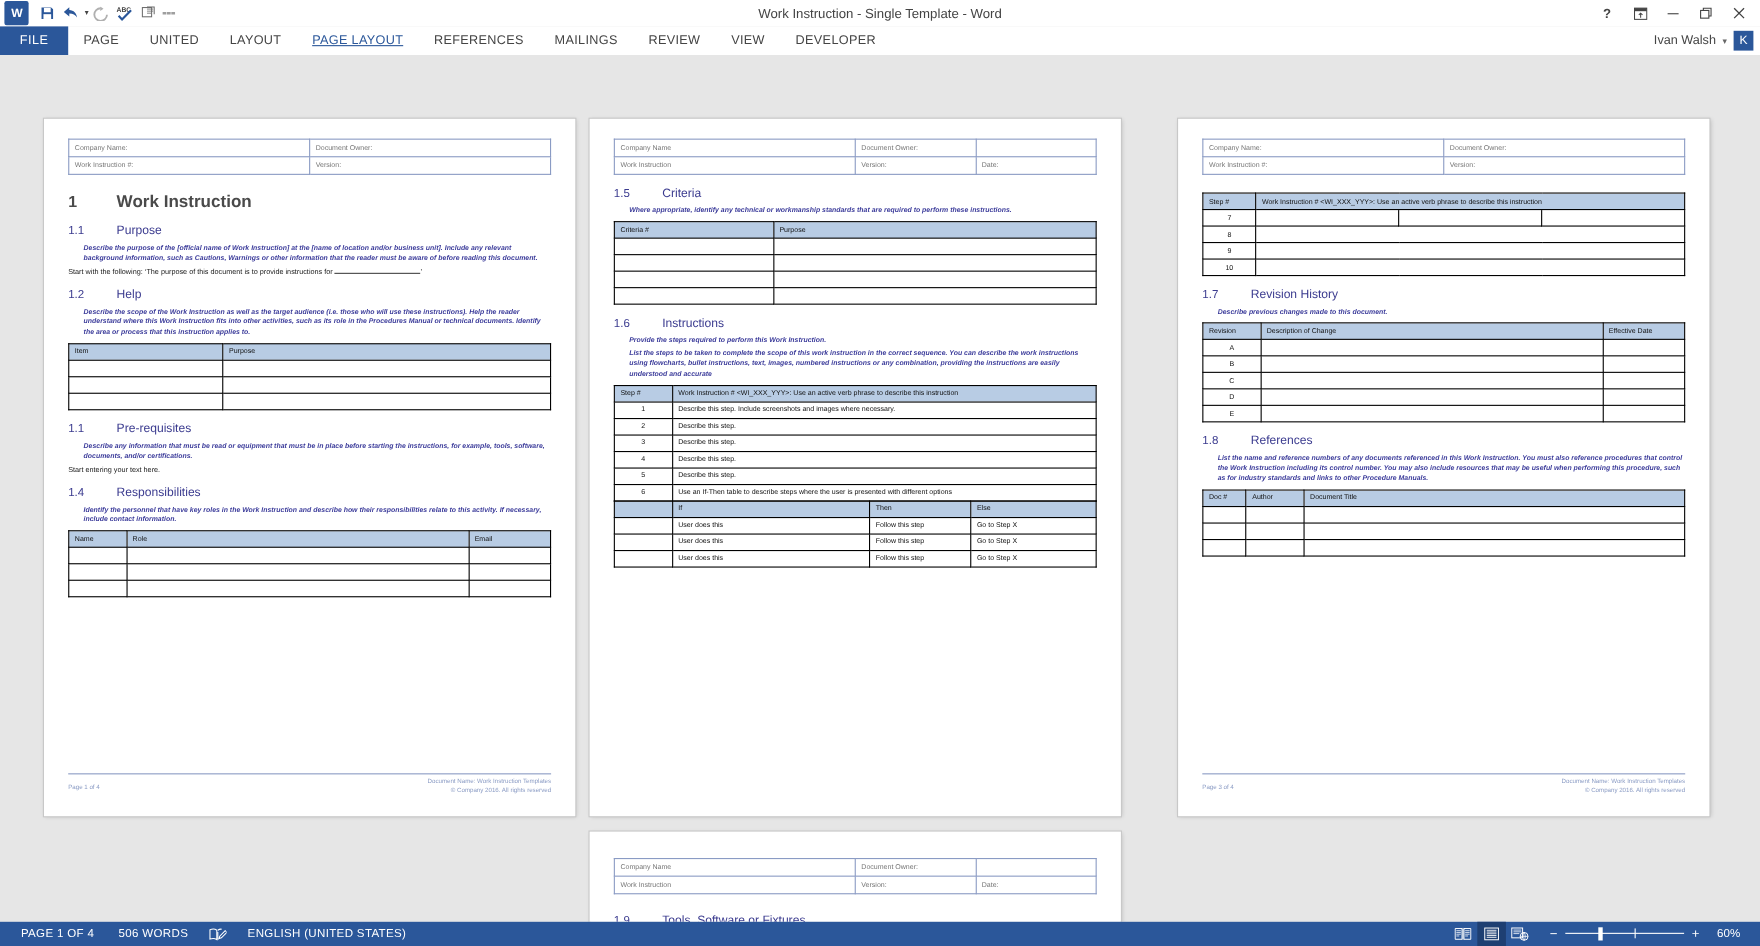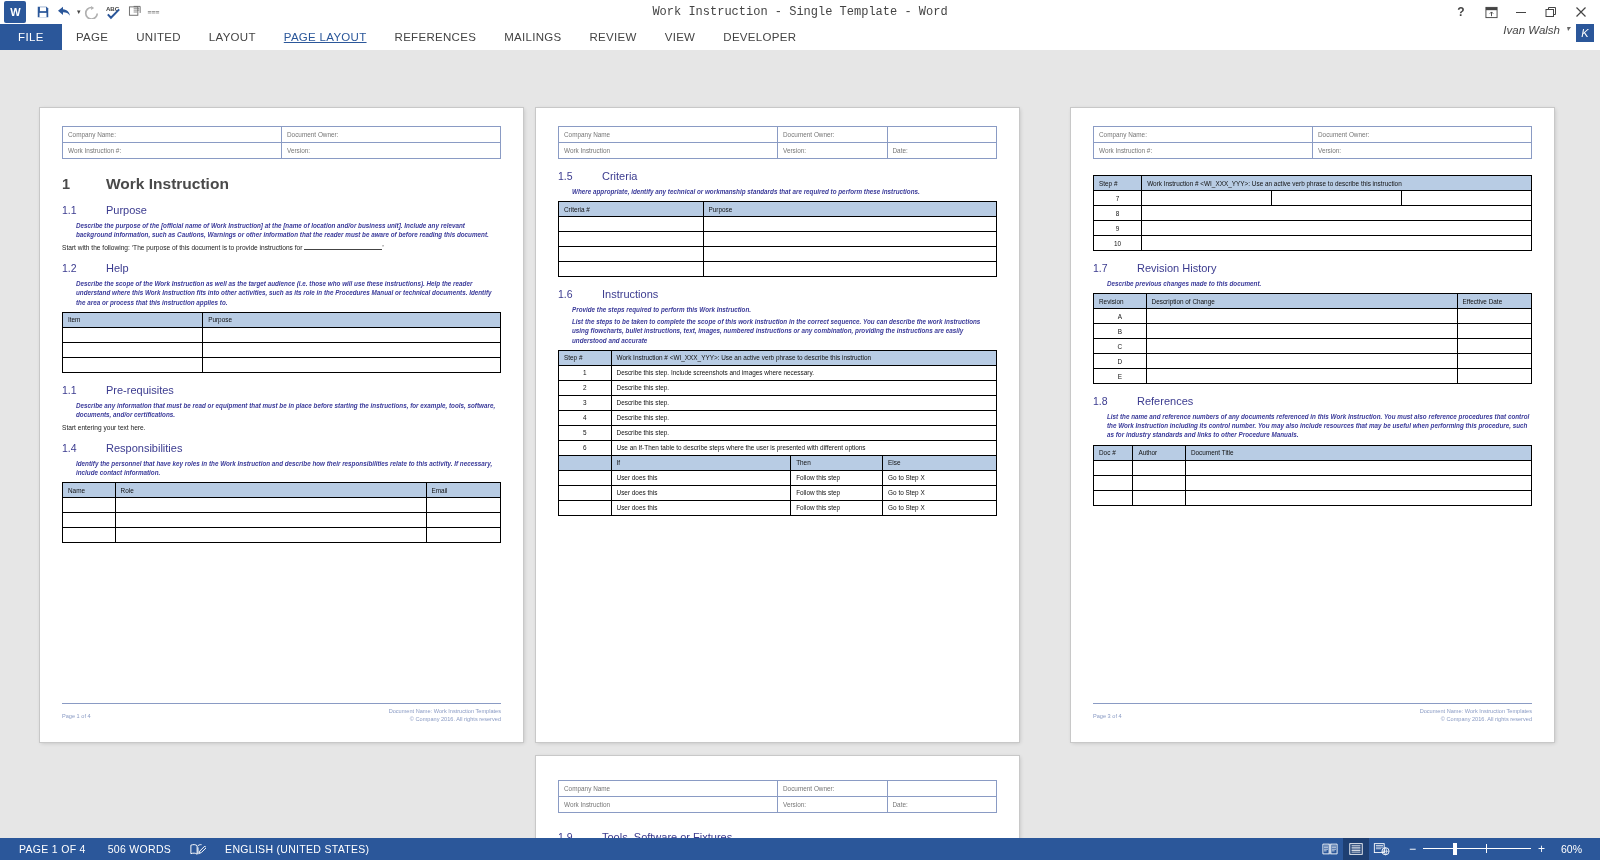--- a/index.html
+++ b/index.html
@@ -24,21 +24,21 @@
   }
   .qat-btn {
     width:22px; height:22px; display:flex; align-items:center; justify-content:center;
     color:#2b579a; font-size:14px; cursor:default;
   }
   .qat-btn svg { display:block; }
   .qat-arrow { font-size:7px; color:#444; padding-left:1px; display:flex; align-items:center; height:22px; }
 
   .win-title {
     position:absolute; left:0; right:0; top:0; height:24px; line-height:24px;
-    text-align:center; font-size:12px; color:#444;font-family:Liberation Mono, monospace;
+    text-align:center; font-size:12px; color:#444;
   }
   .win-ctrls {
     position:absolute; right:4px; top:0; height:24px; display:flex; align-items:center; gap:0;
   }
   .win-ctrl {
     width:30px; height:24px; display:flex; align-items:center; justify-content:center;
     color:#444; font-size:12px; cursor:default;
   }
 
   
@@ -49,21 +49,21 @@
   .tab-file {
     background:#2b579a; color:#fff; font-size:11.5px; letter-spacing:.4px;
     padding:0 18px; display:flex; align-items:center; height:26px;
   }
   .tab {
     color:#444; font-size:11.5px; letter-spacing:.3px;
     padding:0 14px; display:flex; align-items:center; height:26px;
   }
   .tab.active { color:#2b579a;text-decoration:underline; }
   .user-area {
-    position:absolute; right:6px; top:0; height:26px; display:flex; gap:6px;font-style:italic;
+    position:absolute; right:6px; top:0; height:26px; display:flex; align-items:center; gap:6px;
   }
   .user-name { font-size:11.5px; color:#444; }
   .user-caret { font-size:8px; color:#666; }
   .avatar {
     width:18px; height:18px; background:#2b579a; color:#fff;
     font-size:11px; display:flex; align-items:center; justify-content:center;
   }
 
   
   .canvas { position:relative; width:1600px; height:788px; background:#e6e6e6; overflow:hidden; }

